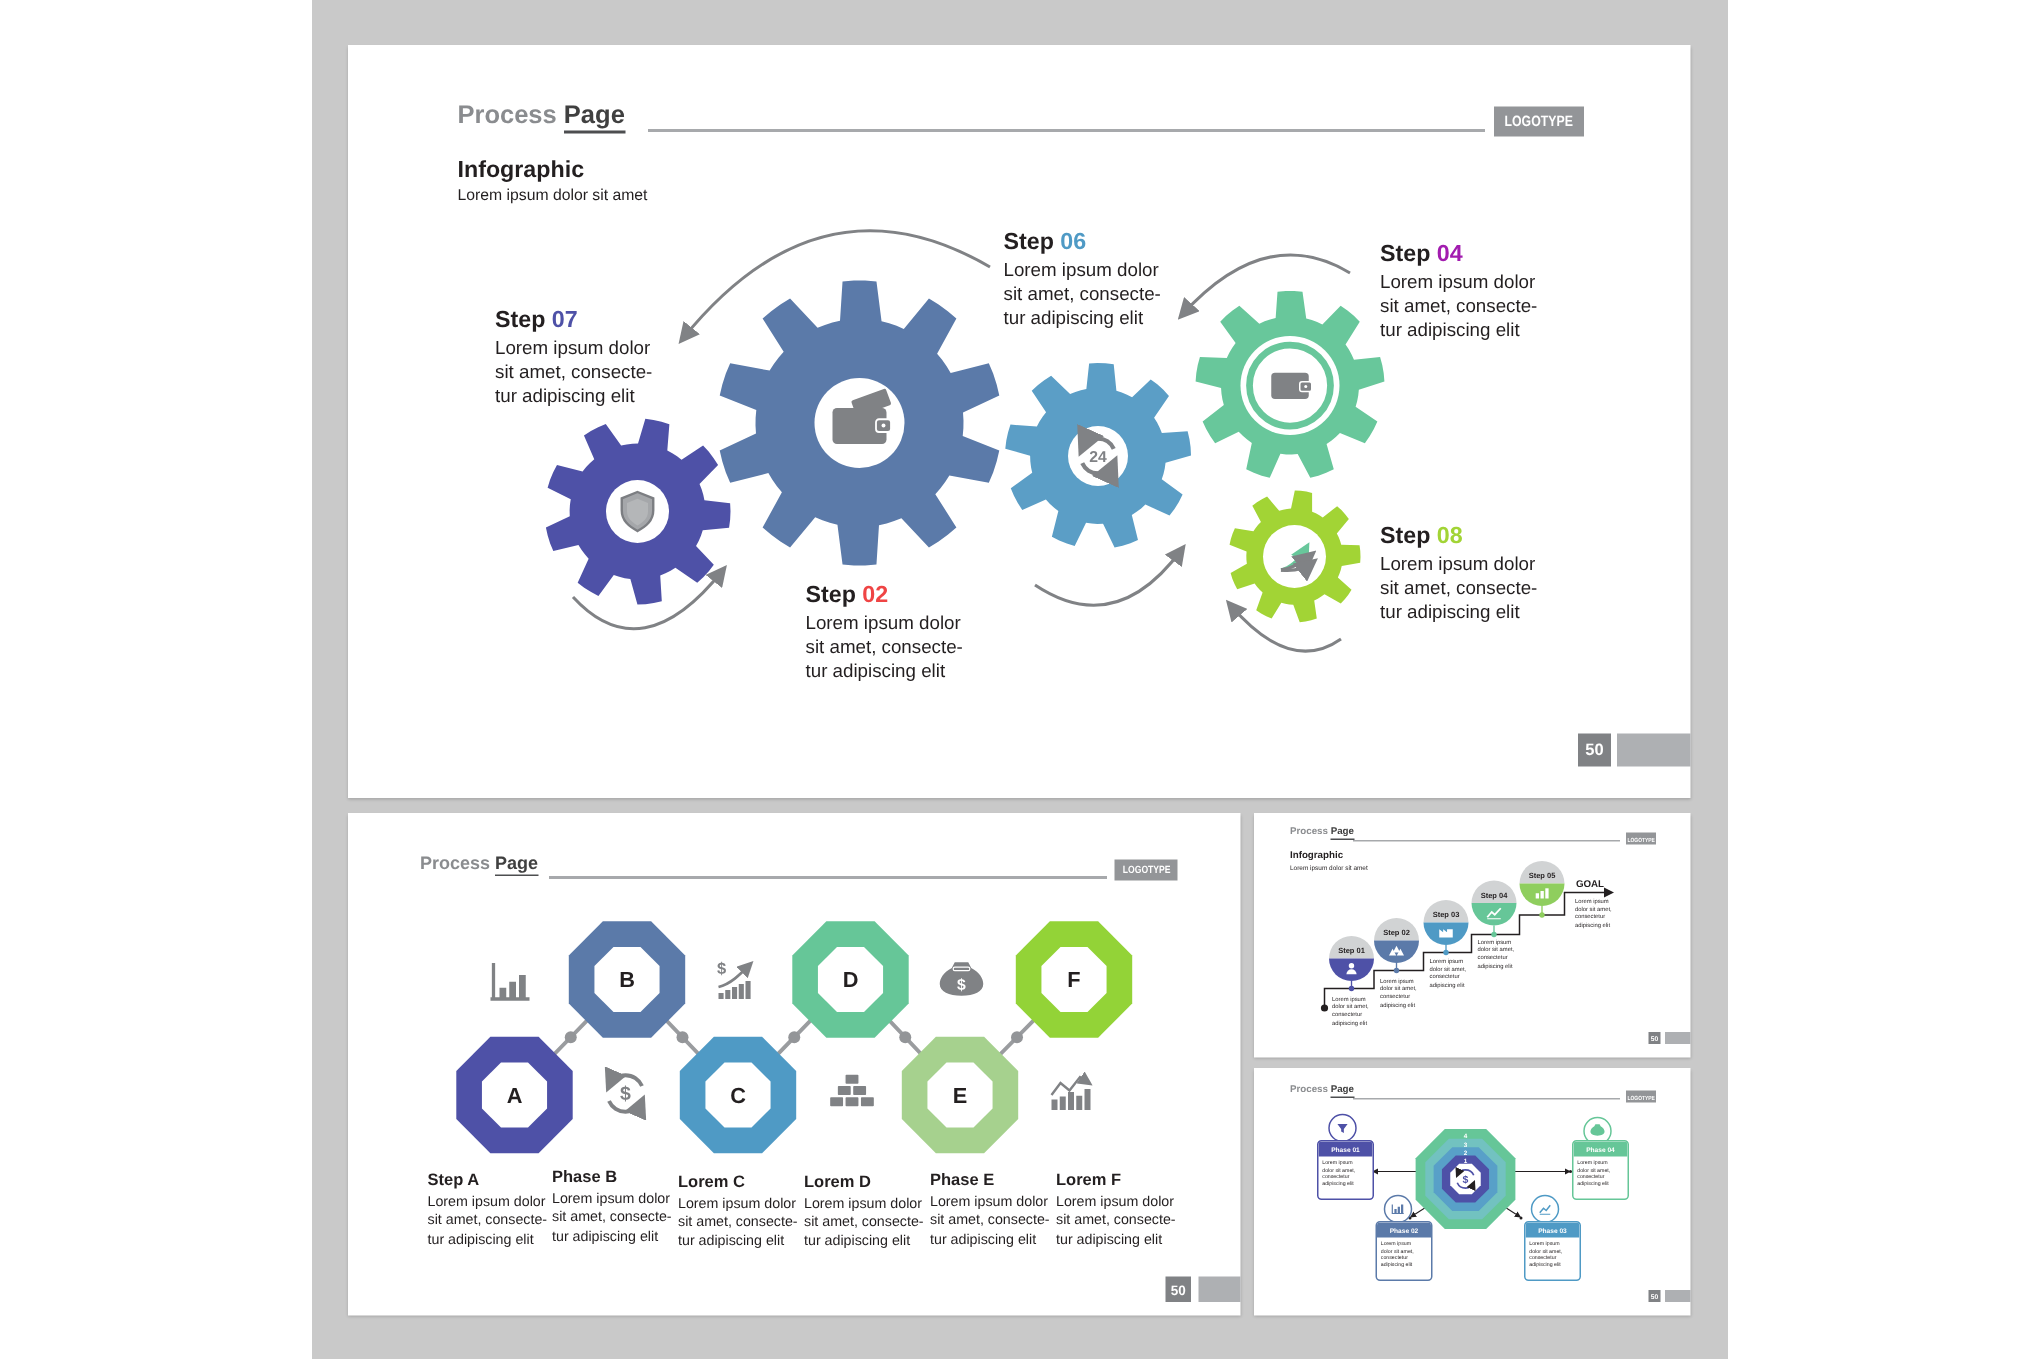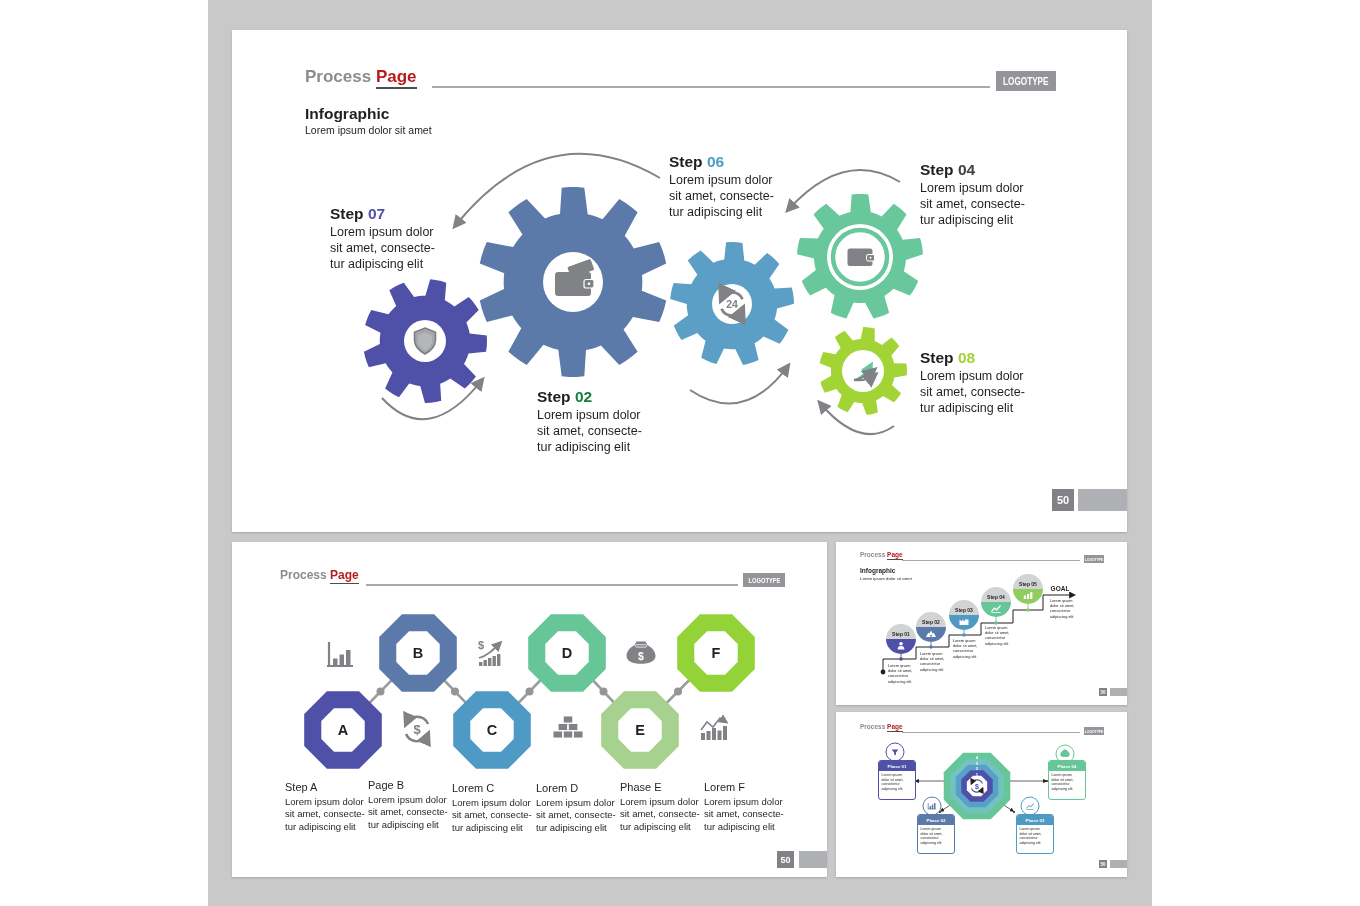--- a/index.html
+++ b/index.html
@@ -7,32 +7,32 @@
        font-family:"Liberation Sans",sans-serif;color:#231f20;overflow:hidden}
   .canvas{position:absolute;left:208px;top:0;width:944px;height:906px;background:#c9c9c9}
   .slide{position:absolute;background:#fff;box-shadow:0 1px 2px rgba(0,0,0,.18)}
   #slide1{left:232px;top:30px;width:895px;height:502px}
   #slide2{left:232px;top:542px;width:595px;height:335px}
   #slide3{left:836px;top:542px;width:291px;height:163px}
   #slide4{left:836px;top:712px;width:291px;height:165px}
   .abs{position:absolute}
   .ph{font-weight:bold;white-space:nowrap}
   .ph .gray{color:#8a8c8f}
-  .ph .dark{color:#b91c1c;border-bottom:2.5px solid #4d4e50;padding-bottom:1px}
+  .ph .dark{color:#404040;border-bottom:2.5px solid #4d4e50;padding-bottom:1px}
   .ph.small .dark{border-bottom-width:1px;padding-bottom:0.5px}
   .rule{background:#a7a9ac}
   .logotype{background:#939598;color:#fff;font-weight:bold;display:flex;
             align-items:center;justify-content:center;white-space:nowrap}
   .logotype span{transform:scaleX(.82)}
   .pagebox{background:#808285;color:#fff;font-weight:bold;display:flex;align-items:center;justify-content:center}
   .pagebar{background:#aeb0b3}
   .s1step{position:absolute;width:116px;font-size:12.5px;line-height:16px;color:#231f20}
   .s1step .t{font-size:15.5px;font-weight:bold;margin-bottom:2px}
   .s2step{position:absolute;width:82px;font-size:9.5px;line-height:12.5px;color:#231f20}
-  .s2step .t{font-size:11px;font-weight:normal;margin-bottom:2px}
+  .s2step .t{font-size:11px;font-weight:bold;margin-bottom:2px}
   .tinytxt{position:absolute;width:42px;font-size:3.9px;line-height:5.2px;color:#231f20}
   .card{position:absolute;width:36px;height:38px;border-radius:3px;overflow:hidden;background:#fff}
   .card .chead{height:10px;color:#fff;font-size:4.4px;font-weight:bold;
                display:flex;align-items:center;justify-content:center}
   .card .cbody{font-size:3.5px;line-height:4.6px;padding:2px 2.5px;color:#231f20}
   svg{position:absolute;left:0;top:0}
   svg text{font-family:"Liberation Sans",sans-serif}
 </style>
 </head>
 <body>
@@ -116,35 +116,35 @@
 
   <div class="s1step" style="left:98px;top:176px">
     <div class="t"><span>Step</span>
       <span style="color:#4e51a7">07</span></div>
     <div>Lorem ipsum dolor</div>
     <div>sit amet, consecte-</div>
     <div>tur adipiscing elit</div>
   </div>
   <div class="s1step" style="left:305px;top:359px">
     <div class="t"><span>Step</span>
-      <span style="color:#15803d">02</span></div>
+      <span style="color:#ef4444">02</span></div>
     <div>Lorem ipsum dolor</div>
     <div>sit amet, consecte-</div>
     <div>tur adipiscing elit</div>
   </div>
   <div class="s1step" style="left:437px;top:124px">
     <div class="t"><span>Step</span>
       <span style="color:#4f9ac5">06</span></div>
     <div>Lorem ipsum dolor</div>
     <div>sit amet, consecte-</div>
     <div>tur adipiscing elit</div>
   </div>
   <div class="s1step" style="left:688px;top:132px">
     <div class="t"><span>Step</span>
-      <span style="color:#404040">04</span></div>
+      <span style="color:#a21caf">04</span></div>
     <div>Lorem ipsum dolor</div>
     <div>sit amet, consecte-</div>
     <div>tur adipiscing elit</div>
   </div>
   <div class="s1step" style="left:688px;top:320px">
     <div class="t"><span>Step</span>
       <span style="color:#a2d435">08</span></div>
     <div>Lorem ipsum dolor</div>
     <div>sit amet, consecte-</div>
     <div>tur adipiscing elit</div>
@@ -247,21 +247,21 @@
     </g>
   </svg>
 
   <div class="s2step" style="left:53px;top:239px">
     <div class="t">Step A</div>
     <div>Lorem ipsum dolor</div>
     <div>sit amet, consecte-</div>
     <div>tur adipiscing elit</div>
   </div>
   <div class="s2step" style="left:136px;top:237px">
-    <div class="t">Page B</div>
+    <div class="t">Phase B</div>
     <div>Lorem ipsum dolor</div>
     <div>sit amet, consecte-</div>
     <div>tur adipiscing elit</div>
   </div>
   <div class="s2step" style="left:220px;top:240px">
     <div class="t">Lorem C</div>
     <div>Lorem ipsum dolor</div>
     <div>sit amet, consecte-</div>
     <div>tur adipiscing elit</div>
   </div>

